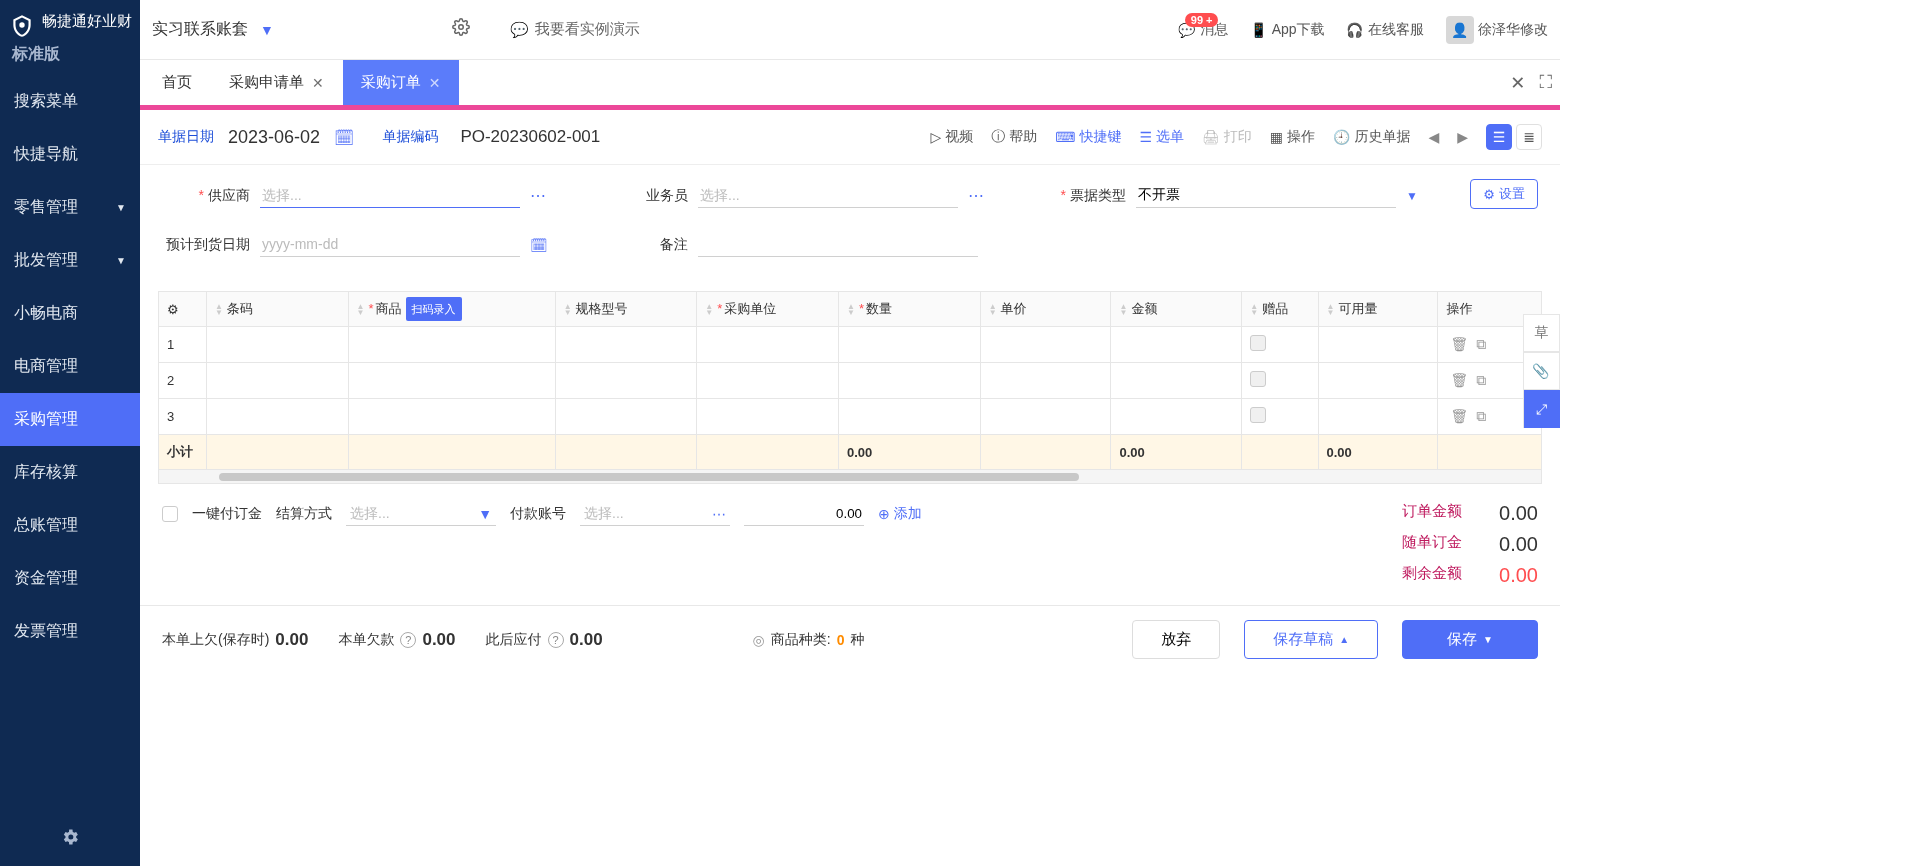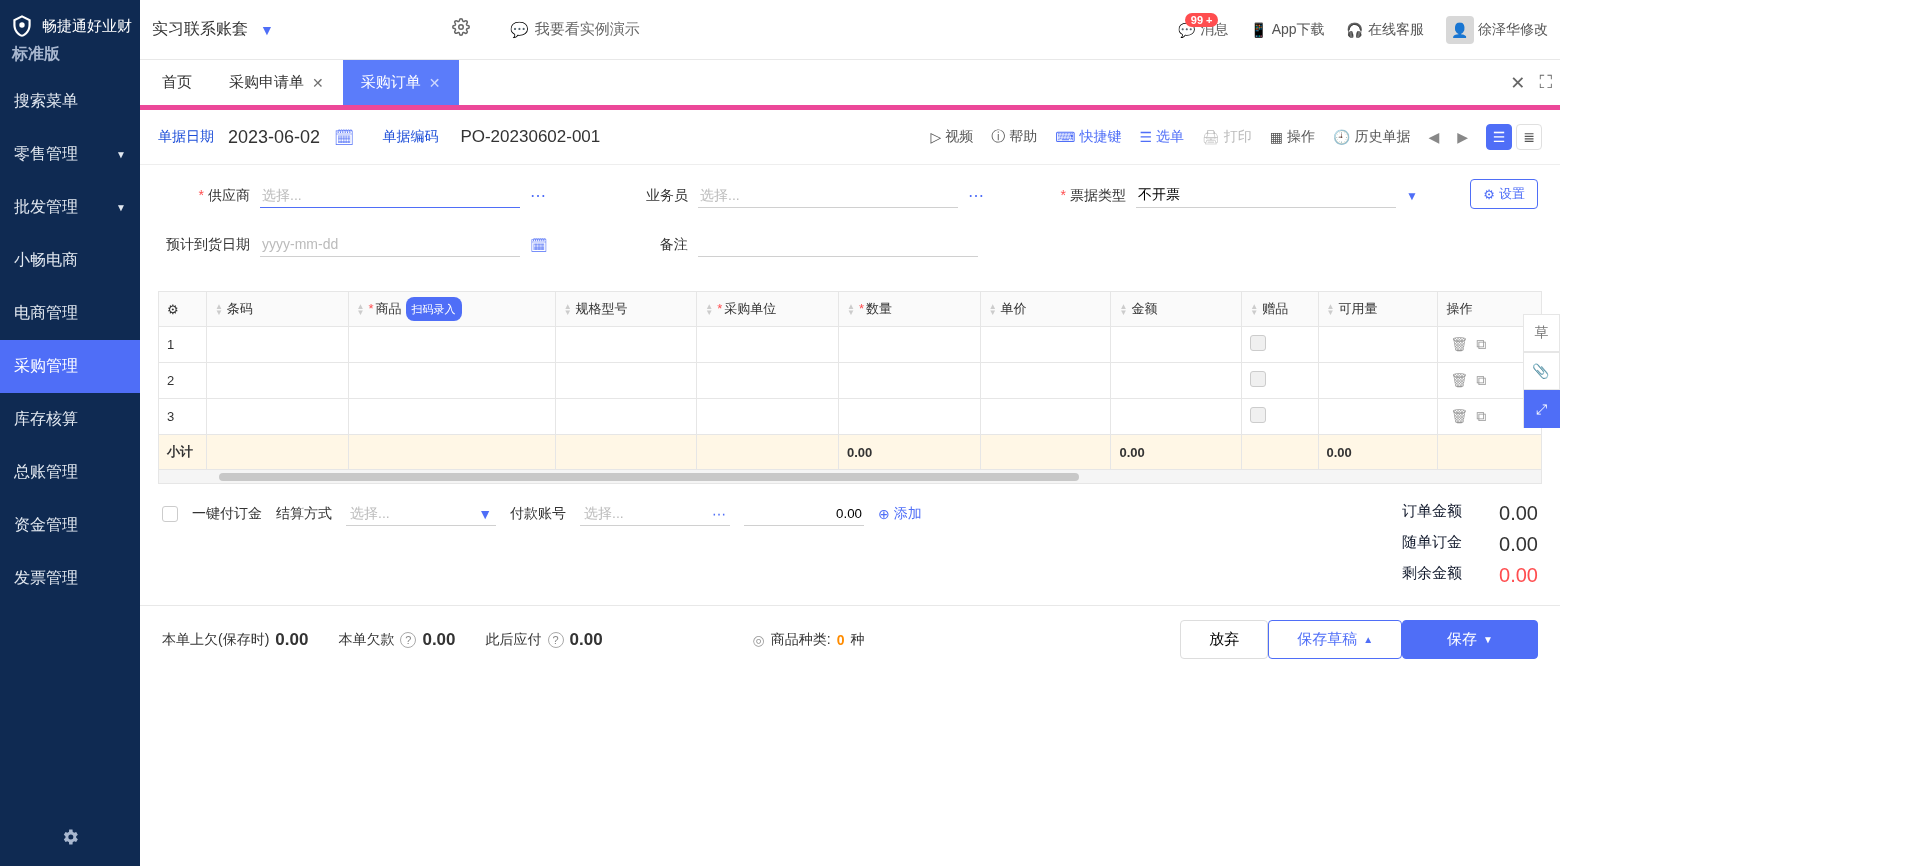--- a/index.html
+++ b/index.html
@@ -1,21 +1,21 @@
 <!DOCTYPE html>
 <html><head>
 <meta charset="utf-8">
 <style>
 * { box-sizing: border-box; margin: 0; padding: 0; }
 body { font-family: "Microsoft YaHei", sans-serif; font-size: 14px; color: #333; background: #fff; overflow: hidden; }
 .app { display: flex; height: 866px; width: 1560px; position: relative; }
 
 
 .sidebar { width: 140px; background: #0f2a52; color: #fff; display: flex; flex-direction: column; }
-.logo-area { padding: 12px 8px 4px; display: flex; align-items: center; gap: 6px; }
+.logo-area { padding: 12px 8px 4px; display: flex; align-items: flex-start; gap: 6px; }
 .logo-icon { width: 28px; height: 28px; border-radius: 50%; display:flex;align-items:center;justify-content:center;}
 .brand-text { font-size: 15px; font-weight: 500; }
 .edition { font-size: 16px; color: #a9b8d0; padding: 0 12px 10px; font-weight: bold; }
 .side-nav { flex: 1; }
 .side-item { padding: 16px 14px; font-size: 16px; display: flex; align-items: center; justify-content: space-between; cursor: pointer; color: #e2e8f0; }
 .side-item.active { background: #4f6ef7; color: #fff; }
 .side-chev { font-size: 10px; }
 .side-settings { text-align: center; padding: 14px 0; font-size: 20px; color:#a9b8d0; cursor:pointer; }
 
 
@@ -69,52 +69,52 @@
 .fg-chev{color:#4f6ef7;cursor:pointer;font-size:12px;}
 .settings-btn { position:absolute; right:22px; top:14px; border:1px solid #4f6ef7; color:#4f6ef7; border-radius:4px; padding:5px 12px; font-size:13px; display:flex;align-items:center;gap:4px;cursor:pointer;}
 
 
 .table-wrap { padding: 0 18px; flex-shrink:0; }
 .tbl { width:100%; border:1px solid #e6e6e6; border-collapse:collapse; table-layout:fixed;}
 .tbl th, .tbl td { border:1px solid #e6e6e6; padding:8px 8px; font-size:13px; text-align:left; overflow:hidden;white-space:nowrap;}
 .tbl th { background:#fafafa; font-weight:normal; position:relative;}
 .th-sort{display:inline-flex;flex-direction:column;font-size:8px;line-height:6px;color:#ccc;margin-right:4px;vertical-align:middle;}
 .th-req{color:#ff4d4f;margin-right:2px;}
-.scan-tag{background:#4f6ef7;color:#fff;font-size:11px;padding:6px 6px;border-radius:8px;margin-left:4px;}
+.scan-tag{background:#4f6ef7;color:#fff;font-size:11px;padding:6px 6px;border-radius:2px;margin-left:4px;}
 .col-gear{width:44px;text-align:center;color:#888;}
 .col-op{width:95px;text-align:center;}
 .td-right{text-align:right;}
 .td-center{text-align:center;}
 .tbl tr.subtotal td{background:#fff7e6;font-weight:700;}
 .chk{width:16px;height:16px;border:1px solid #ccc;border-radius:3px;display:inline-block;background:#f0f0f0;}
 .op-ico{color:#999;cursor:pointer;margin:0 4px;font-size:14px;}
 .hscroll{height:14px;background:#f5f5f5;border:1px solid #e6e6e6;border-top:none;position:relative;}
 .hscroll-thumb{position:absolute;left:60px;width:860px;height:8px;top:3px;background:#c8c8c8;border-radius:4px;}
 
 
 .payment-row{padding:18px 22px; display:flex;align-items:flex-start;gap:20px;}
 .pay-left{display:flex;align-items:center;gap:14px;}
 .pay-chk{width:16px;height:16px;border:1px solid #ccc;border-radius:3px;}
 .pay-select{display:flex;align-items:center;gap:6px;border-bottom:1px solid #d0d0d0;padding:2px 4px;width:150px;color:#bbb;}
 .pay-amount{width:120px;text-align:right;padding:4px 2px;border:none;border-bottom:1px solid #d0d0d0;}
 .pay-add{color:#4f6ef7;display:flex;align-items:center;gap:4px;cursor:pointer;}
 .totals{margin-left:auto;display:flex;flex-direction:column;gap:8px;align-items:flex-end;}
 .totals-row{display:flex;gap:16px;font-size:15px;}
-.totals-label{color:#0f172a;}
+.totals-label{color:#be185d;}
 .totals-val{font-size:20px;font-weight:500;min-width:60px;text-align:right;}
 .totals-val.red{color:#ff4d4f;}
 
 
 .footer{border-top:1px solid #e8e8e8;padding:14px 22px;display:flex;align-items:center;gap:30px;background:#fff;}
 .foot-stat{display:flex;align-items:center;gap:6px;font-size:14px;}
 .foot-val{font-size:17px;font-weight:600;}
 .foot-help{width:16px;height:16px;border:1px solid #aaa;border-radius:50%;display:inline-flex;align-items:center;justify-content:center;font-size:11px;color:#888;}
 .foot-kind{display:flex;align-items:center;gap:6px;}
 .foot-kind-num{color:#ff8c00;font-weight:600;}
-.foot-btns{margin-left:auto;display:flex;gap:0;}
+.foot-btns{margin-left:auto;display:flex;gap:24px;}
 .btn{padding:9px 28px;border-radius:4px;font-size:15px;cursor:pointer;border:1px solid #ddd;background:#fff;}
 .btn-draft{border-color:#4f6ef7;color:#4f6ef7;display:flex;align-items:center;gap:6px;}
 .btn-save{background:#4f6ef7;color:#fff;border-color:#4f6ef7;display:flex;align-items:center;gap:6px;padding:9px 44px;}
 
 
 .right-rail{position:absolute;right:0;top:314px;display:flex;flex-direction:column;border-left:1px solid #e6e6e6;}
 .rail-btn{width:36px;height:38px;border:1px solid #e6e6e6;border-left:none;display:flex;align-items:center;justify-content:center;cursor:pointer;color:#777;background:#fff;}
 .rail-btn.blue{background:#4f6ef7;color:#fff;border-color:#4f6ef7;}
 </style>
 </head>
@@ -129,20 +129,23 @@
             <path fill="#fff" d="M12 2 4 6v5c0 5 3.4 9.7 8 11 4.6-1.3 8-6 8-11V6l-8-4zm0 2.2 6 3V11c0 4-2.6 7.8-6 9-3.4-1.2-6-5-6-9V7.2l6-3z"></path>
             <circle cx="12" cy="11" r="2.5" fill="#fff"></circle>
           </svg>
       </div>
       <span class="brand-text">畅捷通好业财</span>
     </div>
     <div class="edition">标准版</div>
     <div class="side-nav" id="side-nav">
         <div class="side-item">
           <span>搜索菜单</span>
+        </div>
+        <div class="side-item">
+          <span>快捷导航</span>
         </div>
         <div class="side-item">
           <span>零售管理</span>
           <span class="side-chev">▼</span>
         </div>
         <div class="side-item">
           <span>批发管理</span>
           <span class="side-chev">▼</span>
         </div>
         <div class="side-item">

